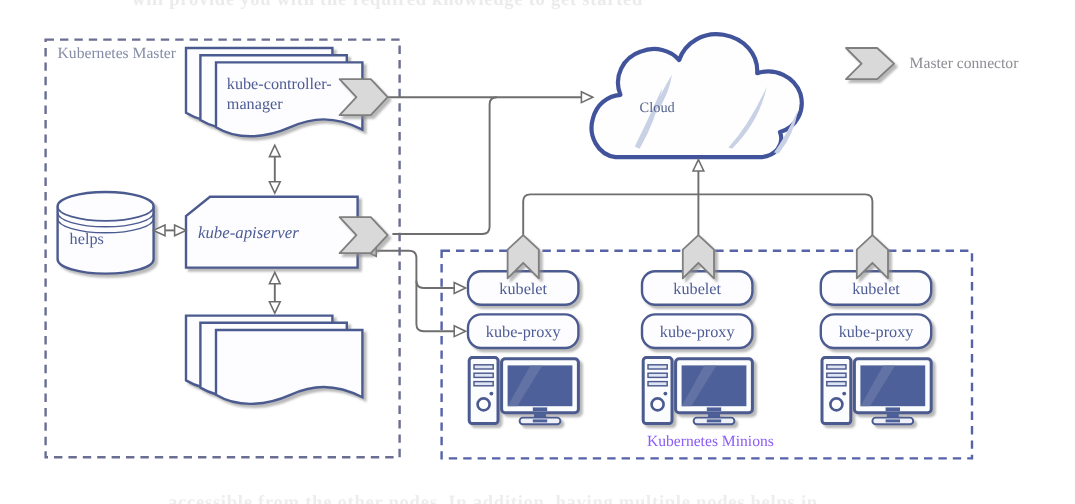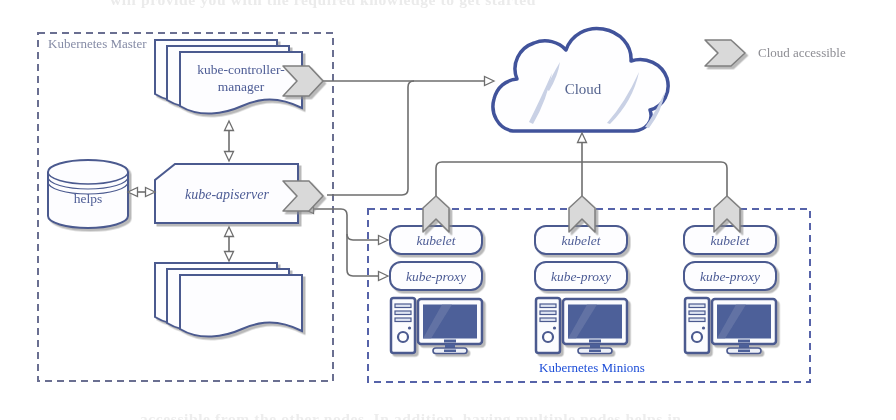--- a/index.html
+++ b/index.html
@@ -2,24 +2,24 @@
 <html><head>
 <meta charset="utf-8">
 <style>
   html,body{margin:0;padding:0;background:#fff;}
   #stage{
     position:relative;width:896px;height:420px;background:#ffffff;
     overflow:hidden;font-family:"Liberation Serif",serif;
   }
   #diagram-svg{position:absolute;left:0;top:0;}
   .lbl{
-    position:absolute;color:#4d5c95;font-size:13.5px;text-align:center;
+    position:absolute;color:#4d5c95;font-size:13.5px;text-align:left;
     line-height:17px;white-space:pre-line;
   }
-  .lbl.flexc{display:flex;align-items:center;justify-content:center;white-space:nowrap;font-style:italic;}
+  .lbl.flexc{display:flex;align-items:center;justify-content:center;white-space:nowrap;}
   .cap{position:absolute;color:#868ca6;font-size:13px;white-space:nowrap;}
   .ghost{
     position:absolute;font-weight:bold;font-size:15.5px;letter-spacing:.6px;
     color:#ebebeb;white-space:nowrap;
   }
 </style>
 </head>
 <body>
 
 <div id="stage">
@@ -161,27 +161,27 @@
       <polygon points="705,40 731,40 745,53 731,66 705,66 718,53"></polygon>
       <polygon points="283,66 309,66 323,81 309,96 283,96 297,81"></polygon>
       <polygon points="283,181 309,181 323,196 309,211 283,211 297,196"></polygon>
       <polygon points="423,232 436,219 449,232 449,208 436,196 423,208"></polygon>
       <polygon points="569,232 582,219 595,232 595,208 582,196 569,208"></polygon>
       <polygon points="714,232 727,219 740,232 740,208 727,196 714,208"></polygon>
     </g>
   </svg>
 
   <div class="cap" style="left:48px;top:36px;">Kubernetes Master</div>
-  <div class="cap" style="left:492px;top:360px;width:200px;text-align:center;color:#1d4ed8;">Kubernetes Minions</div>
-  <div class="cap" style="left:758px;top:45px;color:#8d8d93;">Cloud accessible</div>
+  <div class="cap" style="left:492px;top:360px;width:200px;text-align:center;color:#8b5cf6;">Kubernetes Minions</div>
+  <div class="cap" style="left:758px;top:45px;color:#8d8d93;">Master connector</div>
 
   <div class="lbl" style="left:189px;top:61px;width:104px;">kube-controller-manager</div>
   <div class="lbl" style="left:58px;top:190px;width:60px;">helps</div>
   <div class="lbl" style="left:165px;top:186px;width:124px;font-size:14px;font-style:italic;">kube-apiserver</div>
-  <div class="lbl" style="left:533px;top:81px;width:100px;font-size:15px;color:#55648f;">Cloud</div>
+  <div class="lbl" style="left:533px;top:81px;width:100px;font-size:12px;color:#55648f;">Cloud</div>
 
   <div class="lbl flexc" style="left:390px;top:226px;width:92px;height:28px;">kubelet</div>
   <div class="lbl flexc" style="left:390px;top:262px;width:92px;height:28px;">kube-proxy</div>
   <div class="lbl flexc" style="left:535px;top:226px;width:92px;height:28px;">kubelet</div>
   <div class="lbl flexc" style="left:535px;top:262px;width:92px;height:28px;">kube-proxy</div>
   <div class="lbl flexc" style="left:684px;top:226px;width:92px;height:28px;">kubelet</div>
   <div class="lbl flexc" style="left:684px;top:262px;width:92px;height:28px;">kube-proxy</div>
 
 </div>
 

